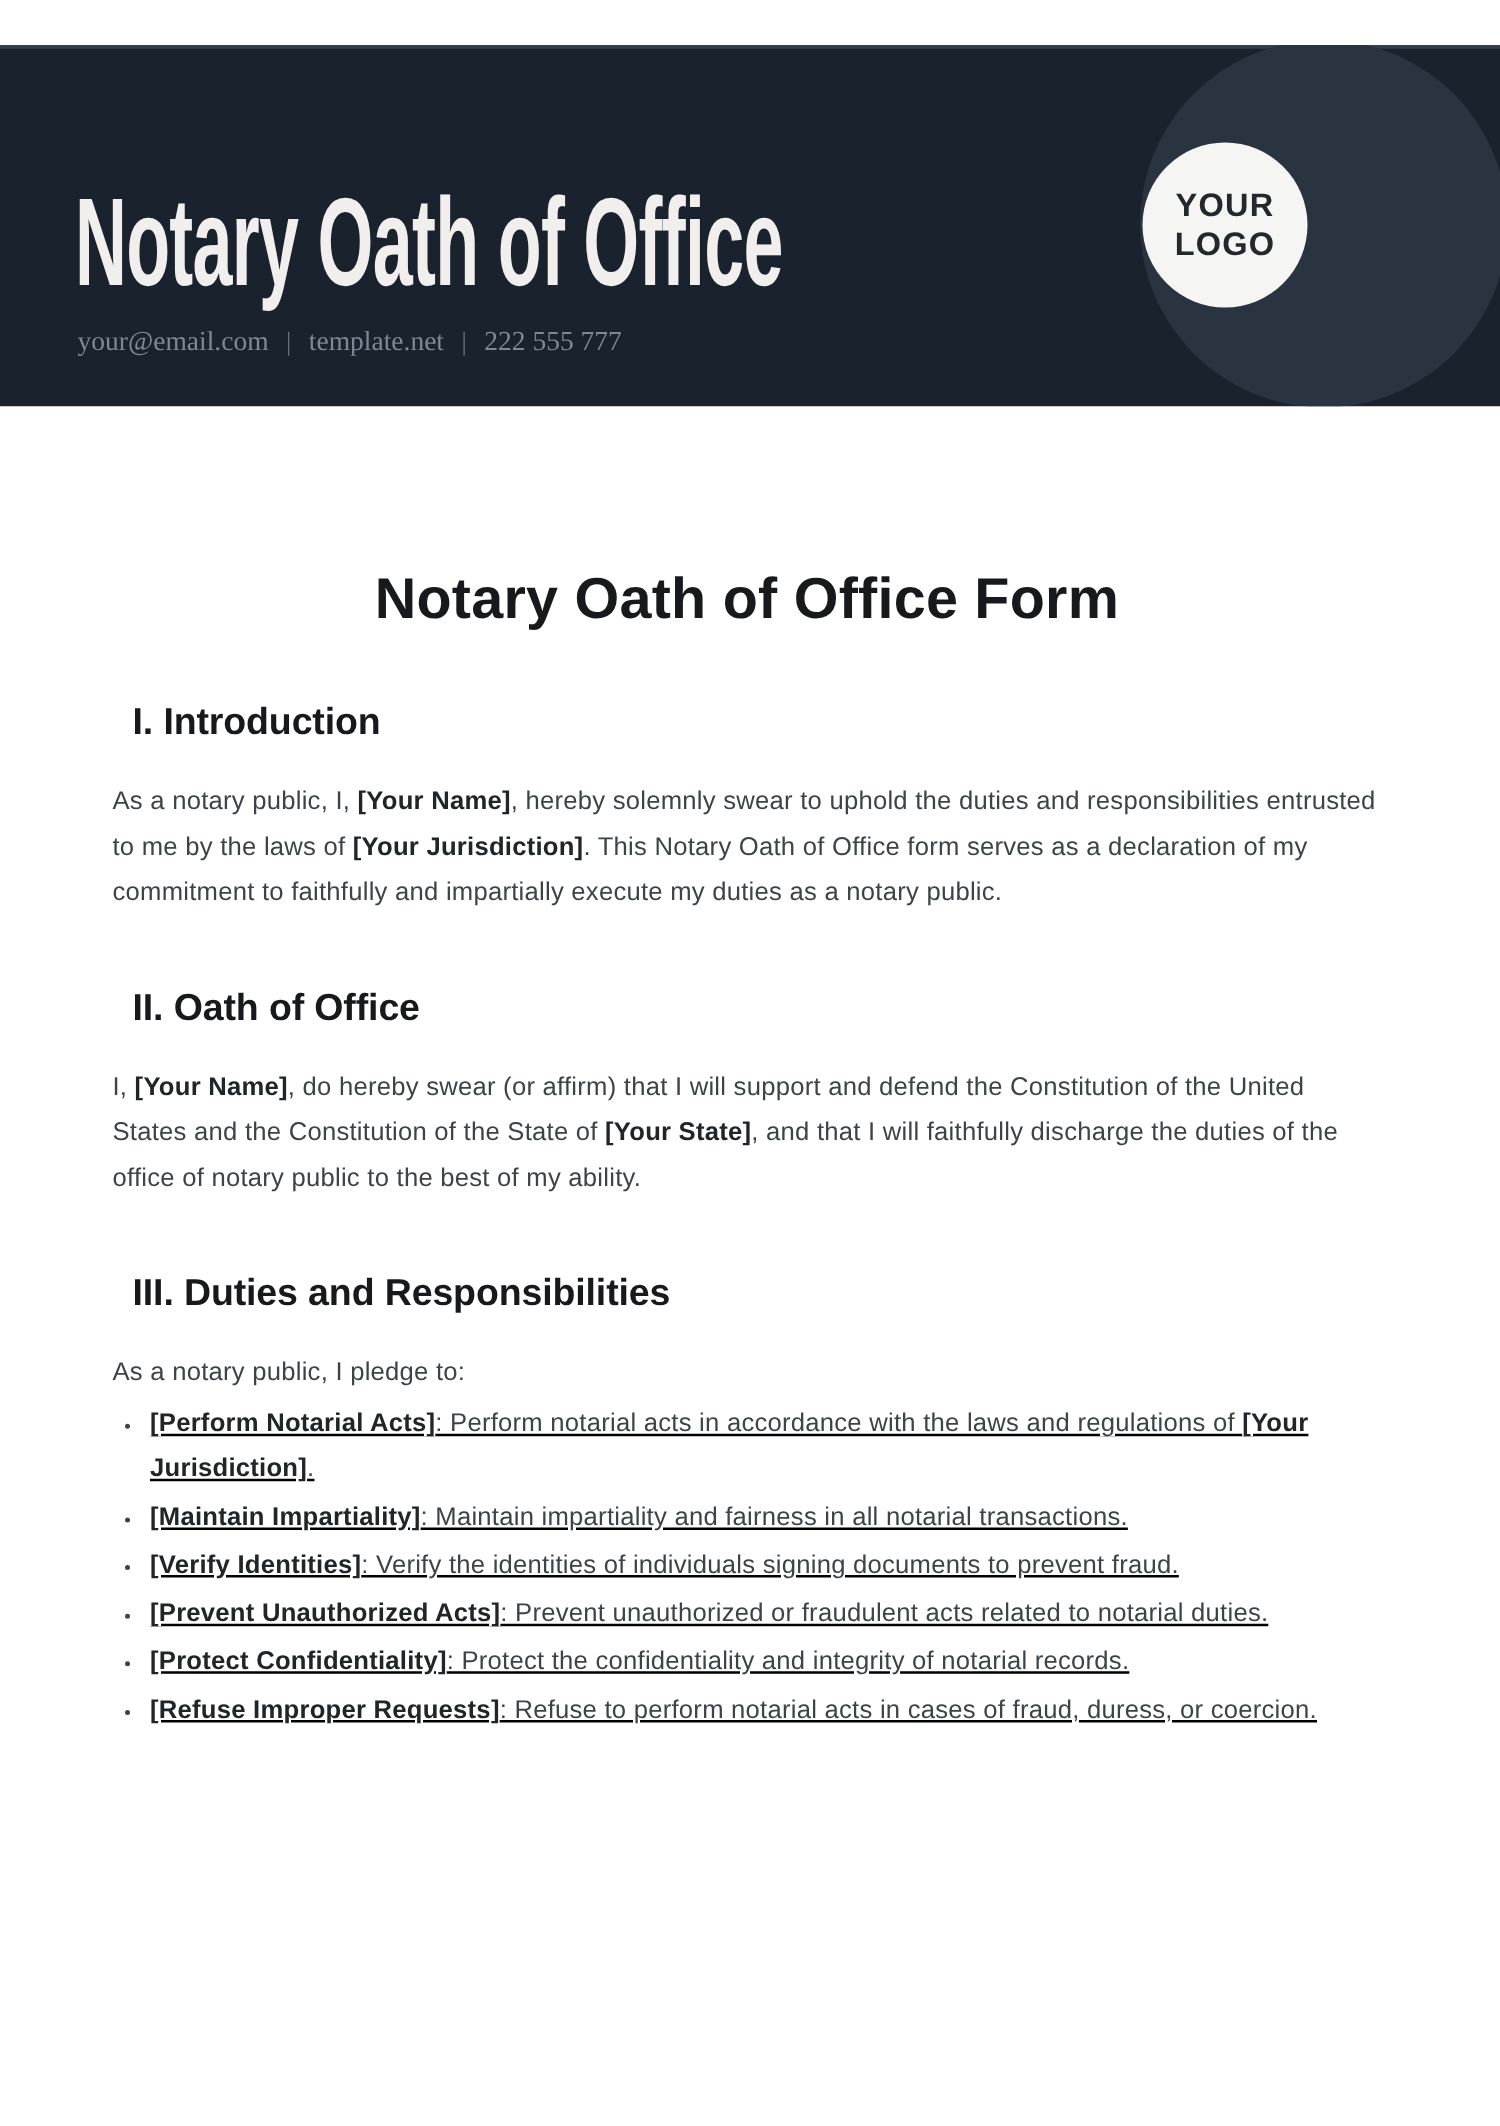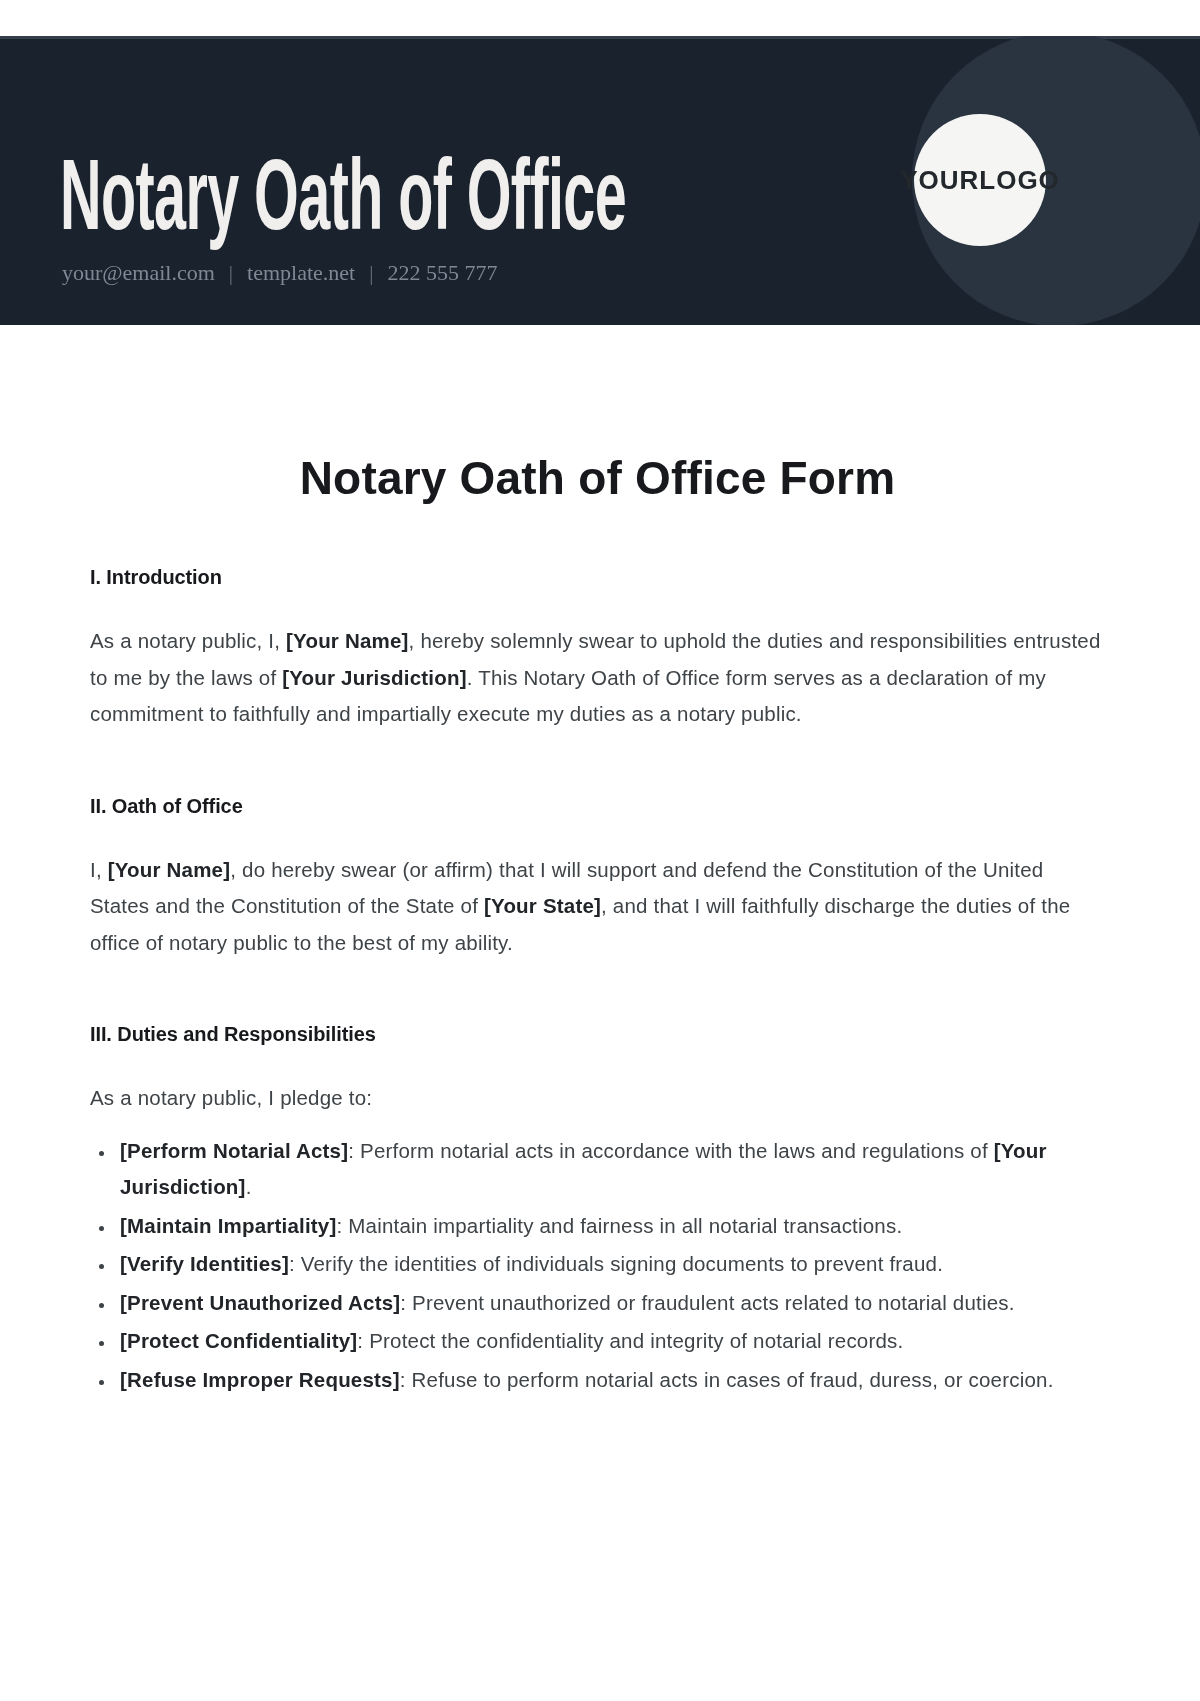--- a/index.html
+++ b/index.html
@@ -30,45 +30,45 @@
   .header-contact {
     position:absolute; left:62px; top:224px;
     display:flex; align-items:center; gap:14px;
     font-family:"Liberation Serif", serif;
     font-size:22px; color:#7e8995;
   }
   .header-contact .sep { color:#667180; font-size:21px; }
   .logo-badge {
     position:absolute; left:914px; top:78px; width:132px; height:132px;
     border-radius:50%; background:#f5f5f4;
-    display:flex; flex-direction:row; align-items:center; justify-content:center;
+    display:flex; flex-direction:column; align-items:center; justify-content:center;
   }
   .logo-line {
     font-weight:700; font-size:26px; line-height:1.18;
     letter-spacing:1px; color:#23282d;
   }
 
   
   .content { padding:0 95px 0 90px; }
   .doc-title {
     margin:127px 0 0 0; text-align:center;
     font-size:46px; line-height:52px; font-weight:700;
     color:#17191c; letter-spacing:0.2px;
   }
   .document-section h2 {
-    margin:54px 0 26px 0;
-    font-size:20px; line-height:39px; font-weight:700;
+    margin:54px 0 26px 16px;
+    font-size:30px; line-height:39px; font-weight:700;
     color:#17191c; letter-spacing:-0.1px;
   }
   .content p {
     font-size:20.5px; line-height:36.5px; letter-spacing:0.2px;
     color:#3e4347;
   }
   .content strong { font-weight:700; color:#212428; }
-  .content ul { margin:16px 0 0 0; padding-left:25px; list-style:disc; }
+  .content ul { margin:4px 0 0 0; padding-left:25px; list-style:disc;text-decoration:underline; }
   .content li {
     padding-left:5px; margin-bottom:2px;
     font-size:20.5px; line-height:36.5px; letter-spacing:0.2px;
     color:#3e4347;
   }
   .content li::marker { color:#3e4347; font-size:0.78em; }
 </style>
 </head>
 <body>
 

